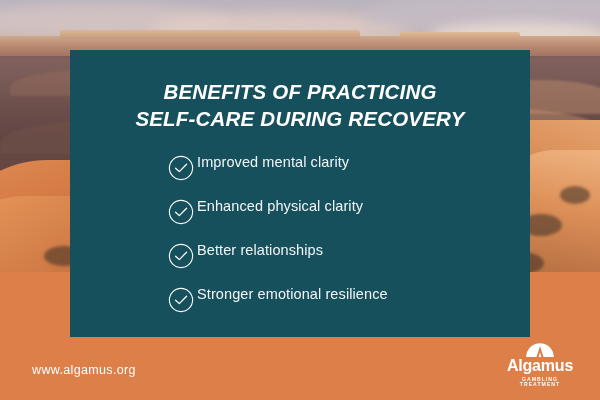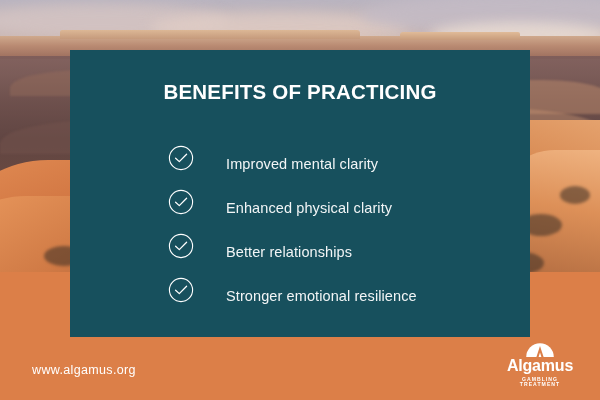--- a/index.html
+++ b/index.html
@@ -167,31 +167,31 @@
     margin: 0;
     padding: 28px 30px 0 30px;
     color: #ffffff;
     font-size: 20.5px;
     font-weight: bold;
     line-height: 1.34;
     letter-spacing: .2px;
     text-align: center;
     text-transform: uppercase;
   }
-  .panel-title .line { display: block; }
+  .panel-title .line { display: block; font-style: italic; }
 
   .benefits-list {
     margin: 0;
     padding: 22px 0 0 0;
     list-style: none;
   }
   .benefit-item {
     display: flex;
-    align-items: flex-end;
-    gap: 32px;
+    align-items: flex-start;
+    gap: 3px;
     padding: 0 0 0 98px;
     height: 44px;
   }
   .check-icon {
     flex: 0 0 auto;
     width: 26px;
     height: 26px;
     display: block;
   }
   .benefit-label {
@@ -276,20 +276,21 @@
     <div class="shrub s5"></div>
     <div class="shrub s6"></div>
   </div>
 
   <div class="orange-band"></div>
 
   <div class="panel">
 
     <h1 class="panel-title">
       <span class="line">Benefits of Practicing</span>
+      <span class="line">Self-Care During Recovery</span>
     </h1>
 
     <ul class="benefits-list">
 
       <li class="benefit-item">
         <span>
           <svg class="check-icon" viewBox="0 0 26 26" fill="none" aria-hidden="true">
             <circle cx="13" cy="13" r="11.6" stroke="#ffffff" stroke-width="1.1"></circle>
             <path d="M7.6 13.2 L11.3 16.6 L18.6 9.2" stroke="#ffffff" stroke-width="1.25" stroke-linecap="round" stroke-linejoin="round"></path>
           </svg>

